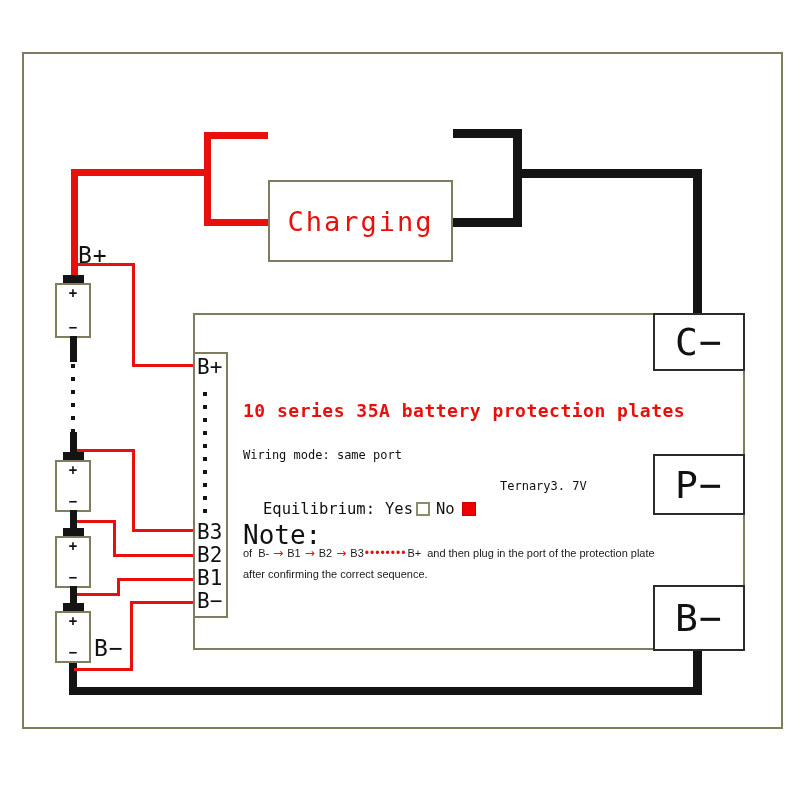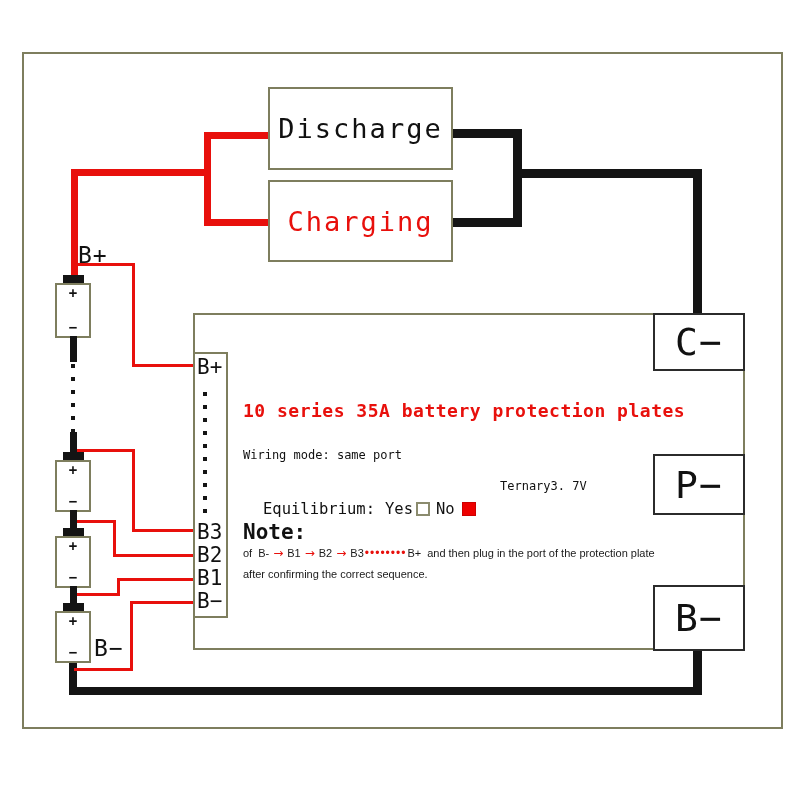--- a/index.html
+++ b/index.html
@@ -39,21 +39,21 @@
   .pack-label{position:absolute;font-size:23px;letter-spacing:1px;white-space:nowrap;}
   .term-label{position:absolute;left:197px;width:30px;font-size:21px;line-height:22px;white-space:nowrap;}
   .board{position:absolute;border:2px solid var(--olive);box-sizing:border-box;background:transparent;}
   .board-title{position:absolute;font-weight:bold;font-size:18px;color:var(--red);white-space:nowrap;letter-spacing:0.5px;}
   .spec-line{position:absolute;font-size:12px;white-space:nowrap;}
   .spec-small{position:absolute;font-size:12px;white-space:nowrap;}
   .equi-row{position:absolute;display:flex;align-items:center;font-size:15.5px;white-space:nowrap;}
   .chk{display:inline-block;width:14px;height:14px;box-sizing:border-box;}
   .chk.empty{border:2px solid #8b8b6e;background:#fff;margin-left:3px;}
   .chk.filled{background:#ee0000;border:1px solid #c00;margin-left:7px;}
-  .note-label{position:absolute;font-size:21px;white-space:nowrap;font-weight:bold;}
+  .note-label{position:absolute;font-size:26px;white-space:nowrap;}
   .note-text{position:absolute;font-family:"Liberation Sans", sans-serif;font-size:11px;white-space:nowrap;color:#1a1a1a;}
   .note-row{position:absolute;display:flex;align-items:center;font-family:"Liberation Sans", sans-serif;font-size:11px;white-space:nowrap;color:#1a1a1a;}
   .note-row .gap{margin-left:6px;}
   .red-arrow{font-family:"DejaVu Sans", sans-serif;color:var(--red);margin:0 4px;font-size:12px;}
   .red-dots{color:var(--red);letter-spacing:1px;font-size:12px;margin:0 1px;}
 </style>
 </head>
 <body>
 
 <div class="canvas">
@@ -120,23 +120,20 @@
 
   <div class="cap" style="left:63px;top:603px;width:21px;height:9px;"></div>
   <div class="cell" style="left:55px;top:611px;height:52px;">
     <span>+</span>
     <span>−</span>
   </div>
 
   <div class="pack-label" style="left:78px;top:242px;">B+</div>
   <div class="pack-label" style="left:94px;top:635px;">B−</div>
 
-  <div class="olive-box" style="left:268px;top:87px;width:185px;height:83px;">
-    <span class="top-label">Discharge</span>
-  </div>
   <div class="olive-box" style="left:268px;top:180px;width:185px;height:82px;">
     <span class="top-label" style="color:var(--red);">Charging</span>
   </div>
 
   <div class="board" style="left:193px;top:313px;width:552px;height:337px;"></div>
 
   <div class="board" style="left:193px;top:352px;width:35px;height:266px;border-width:2px;"></div>
   <div class="term-label" style="top:356px;">B+</div>
   <div class="dotted-v" style="left:203px;top:392px;height:124px;"></div>
   <div class="term-label" style="top:521px;">B3</div>

